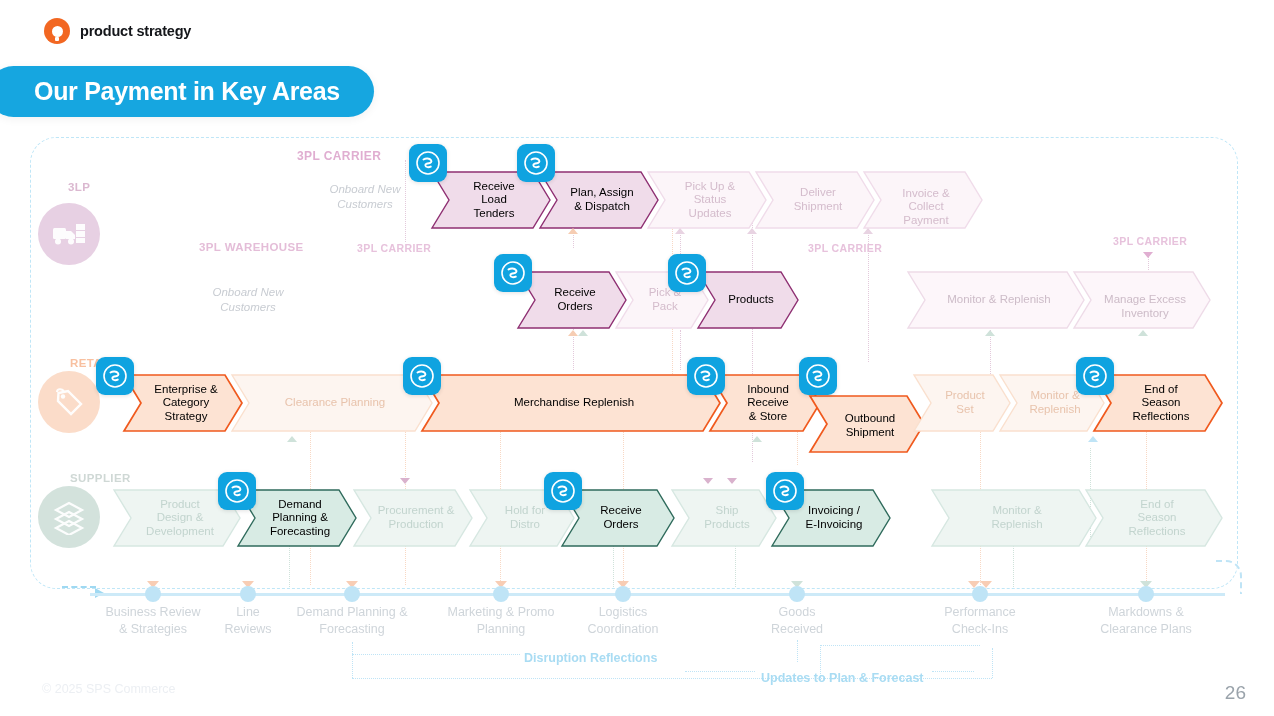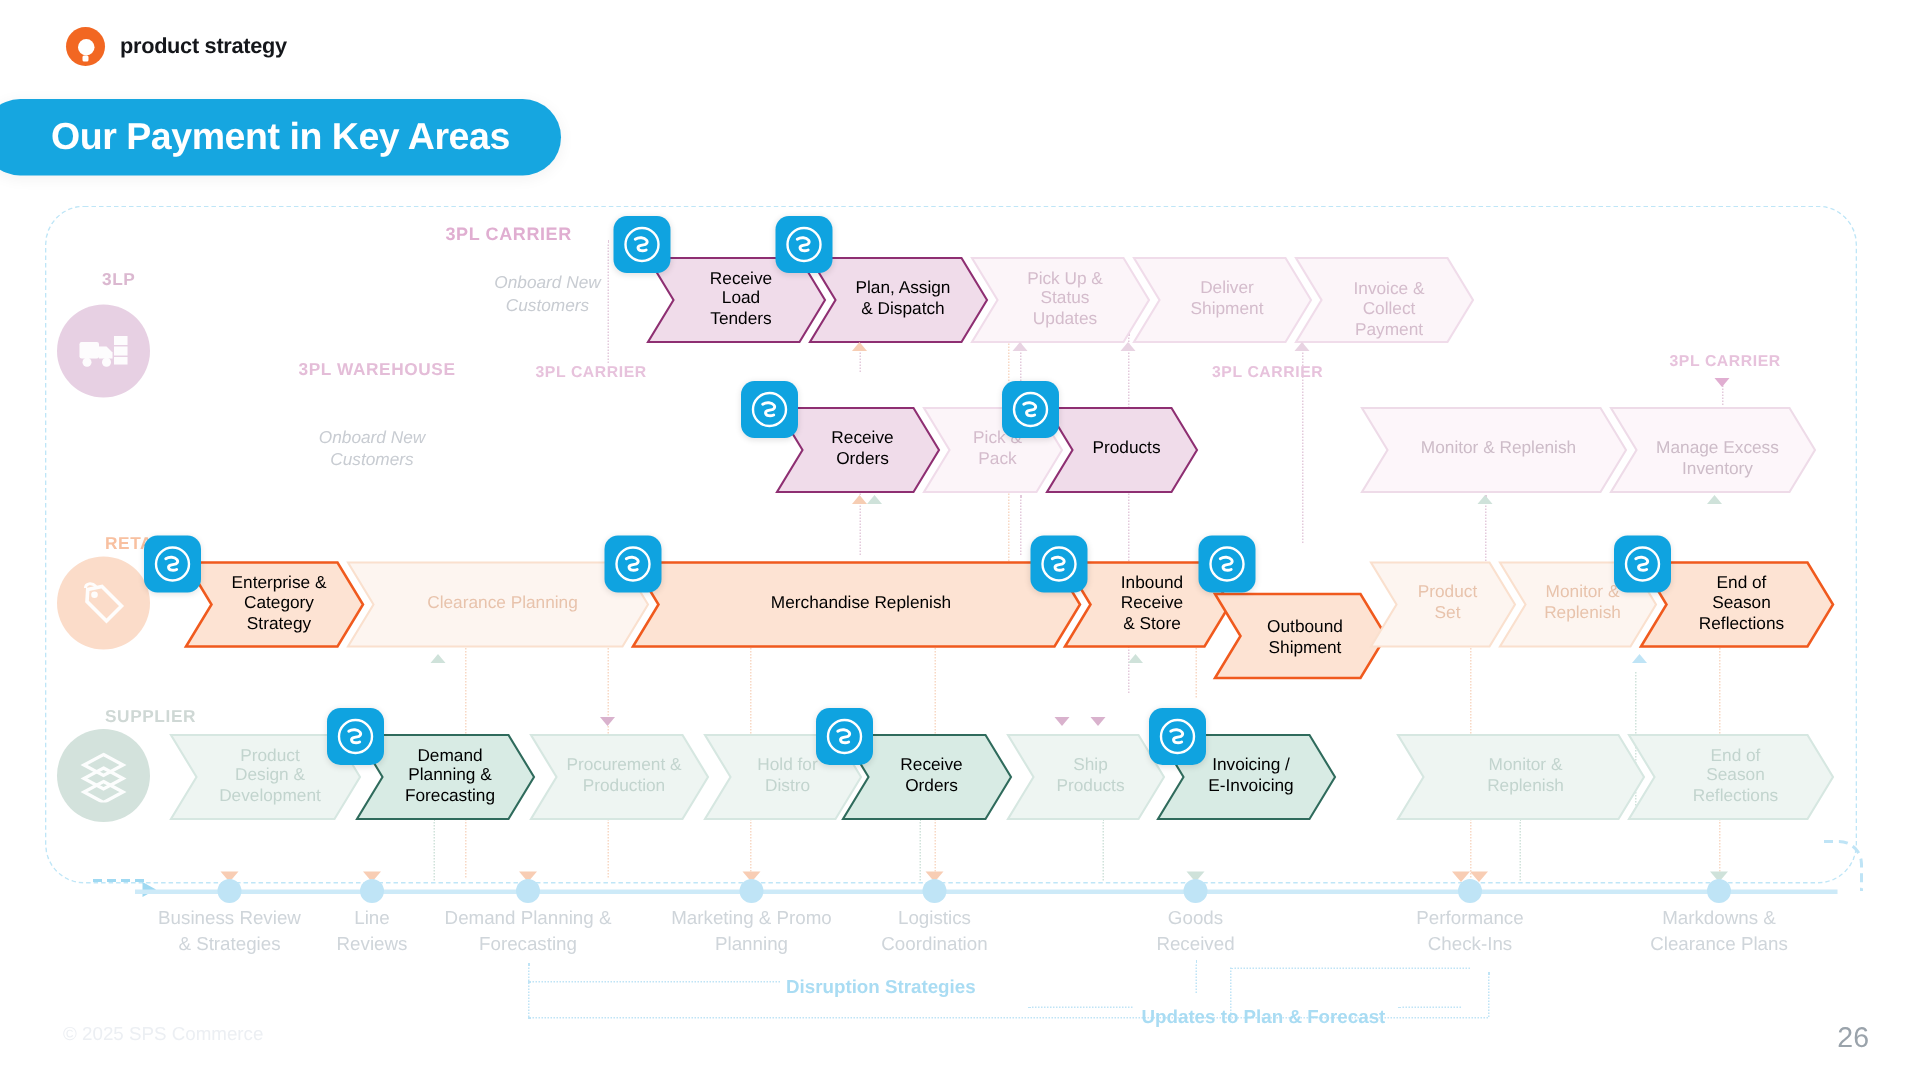--- a/index.html
+++ b/index.html
@@ -592,17 +592,17 @@
 <div class="dotlineV" style="left:352px; top:642px; height:36px;"></div>
 <div class="dotline" style="left:352px; top:654px; width:168px;"></div>
 <div class="dotline" style="left:352px; top:678px; width:640px;"></div>
 <div class="dotlineV" style="left:992px; top:648px; height:30px;"></div>
 <div class="dotline" style="left:685px; top:671px; width:70px;"></div>
 <div class="dotline" style="left:932px; top:671px; width:42px;"></div>
 <div class="dotlineV" style="left:797px; top:640px; height:22px;"></div>
 <div class="dotlineV" style="left:820px; top:645px; height:35px;"></div>
 <div class="dotline" style="left:820px; top:645px; width:160px;"></div>
 
-<div class="flowlabel" style="left:524px; top:651px;">Disruption Strategies</div>
+<div class="flowlabel" style="left:524px; top:651px;">Disruption Reflections</div>
 <div class="flowlabel" style="left:761px; top:671px;">Updates to Plan &amp; Forecast</div>
 
 <div id="copyright">© 2025 SPS Commerce</div>
 <div id="pageno">26</div>
 
 </body></html>

